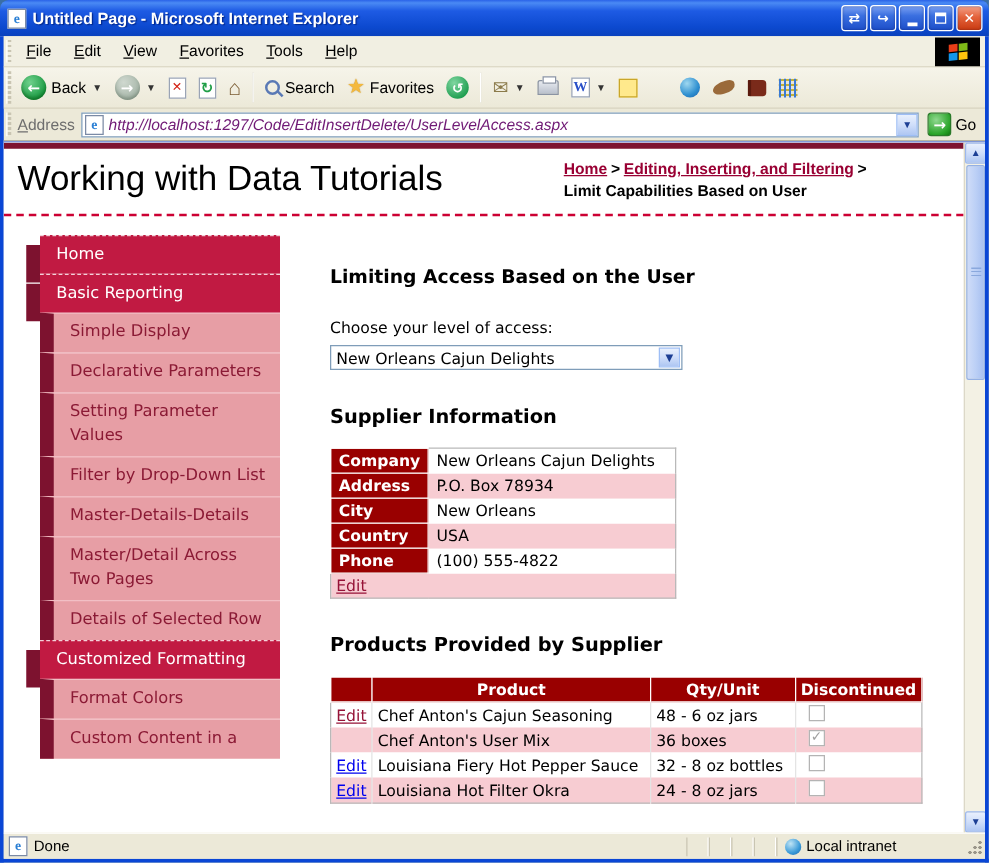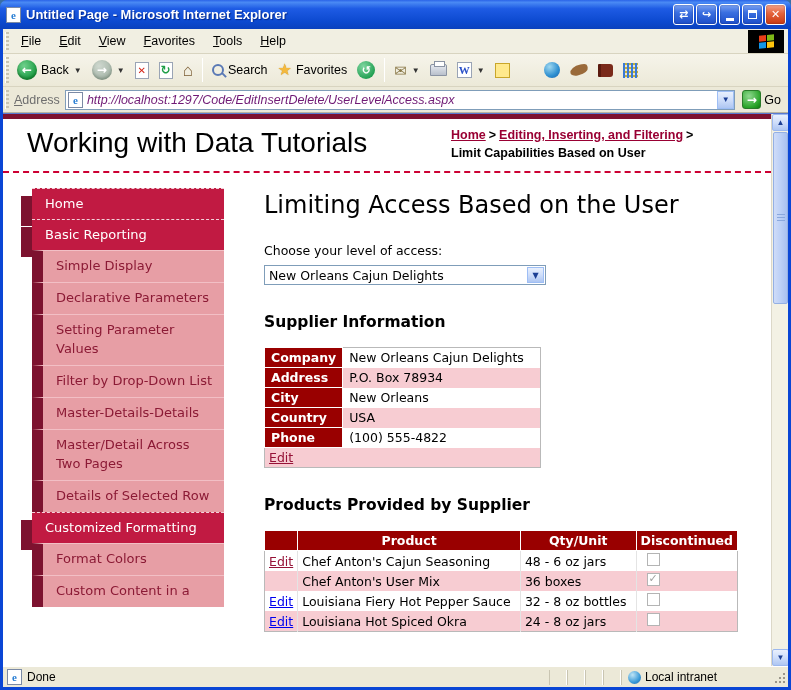--- a/index.html
+++ b/index.html
@@ -139,21 +139,21 @@
   }
 
   
   .content { flex:1; display:flex; background:#fff; overflow:hidden; border-top:1px solid #5a7ad0; }
   .page { width:768px; flex:none; overflow:hidden; position:relative; background:#fff; font-family:"DejaVu Sans", sans-serif; }
 
   .maroon-topbar { height:5px; background:#7d122f; }
 
   .page-header { position:relative; height:52px; }
   .site-title {
-    position:absolute; left:24px; top:8px;
+    position:absolute; left:11px; top:8px;
     font-family:"Liberation Sans", sans-serif; font-size:28px; color:#000; letter-spacing:0;
   }
   .crumbs {
     position:absolute; left:448px; top:7px; width:316px;
     font-family:"Liberation Sans", sans-serif; font-size:12.5px; font-weight:bold; line-height:18px; color:#000;
   }
   .crumb-link { color:#990033; text-decoration:underline; cursor:pointer; }
   .crumb-sep { color:#000; padding:0 3px; }
   .crumb-current { display:block; color:#000; }
   .dashed-divider { border-top:2px dashed #cc0033; }
@@ -173,21 +173,21 @@
   }
   .side-sub {
     margin-left:11px; border-left:11px solid #7d122f;
     background:#e79ea5; color:#8b1a35;
     padding:5px 8px 7px 13px; cursor:pointer;
     border-top:1px solid #f2bfc5;
   }
 
   
   .main { margin-left:40px; width:490px; color:#000; }
-  .main h1 { font-size:24px; font-weight:normal; margin-top:3px; font-family:"DejaVu Sans", sans-serif; }
+  .main h1 { font-size:15px; font-weight:bold; margin-top:24px; font-family:"DejaVu Sans", sans-serif; }
   .access-label { font-size:12.5px; margin-top:24px; }
   .xp-select {
     margin-top:7px; width:282px; height:20px; background:#fff;
     border:1px solid #7f9db9; display:flex; align-items:center;
     font-size:12.5px; padding-left:4px; position:relative; cursor:default;
   }
   .xp-select .combo-btn { position:absolute; right:1px; top:1px; height:16px; }
   .section-title { font-size:15.5px; font-weight:bold; margin-top:28px; }
 
   table { border-collapse:collapse; font-size:12.5px; margin-top:16px; }
@@ -478,21 +478,21 @@
                 <td><span class="cb checked"></span></td>
               </tr>
               <tr class="row-white">
                 <td><span class="edit-link blue">Edit</span></td>
                 <td>Louisiana Fiery Hot Pepper Sauce</td>
                 <td>32 - 8 oz bottles</td>
                 <td><span class="cb"></span></td>
               </tr>
               <tr class="row-pink">
                 <td><span class="edit-link blue">Edit</span></td>
-                <td>Louisiana Hot Spiced Okra</td>
+                <td>Louisiana Hot Filter Okra</td>
                 <td>24 - 8 oz jars</td>
                 <td><span class="cb"></span></td>
               </tr>
             </tbody>
               </table>
           </div>
         </div>
       </div>
 
       <div class="vscroll">

